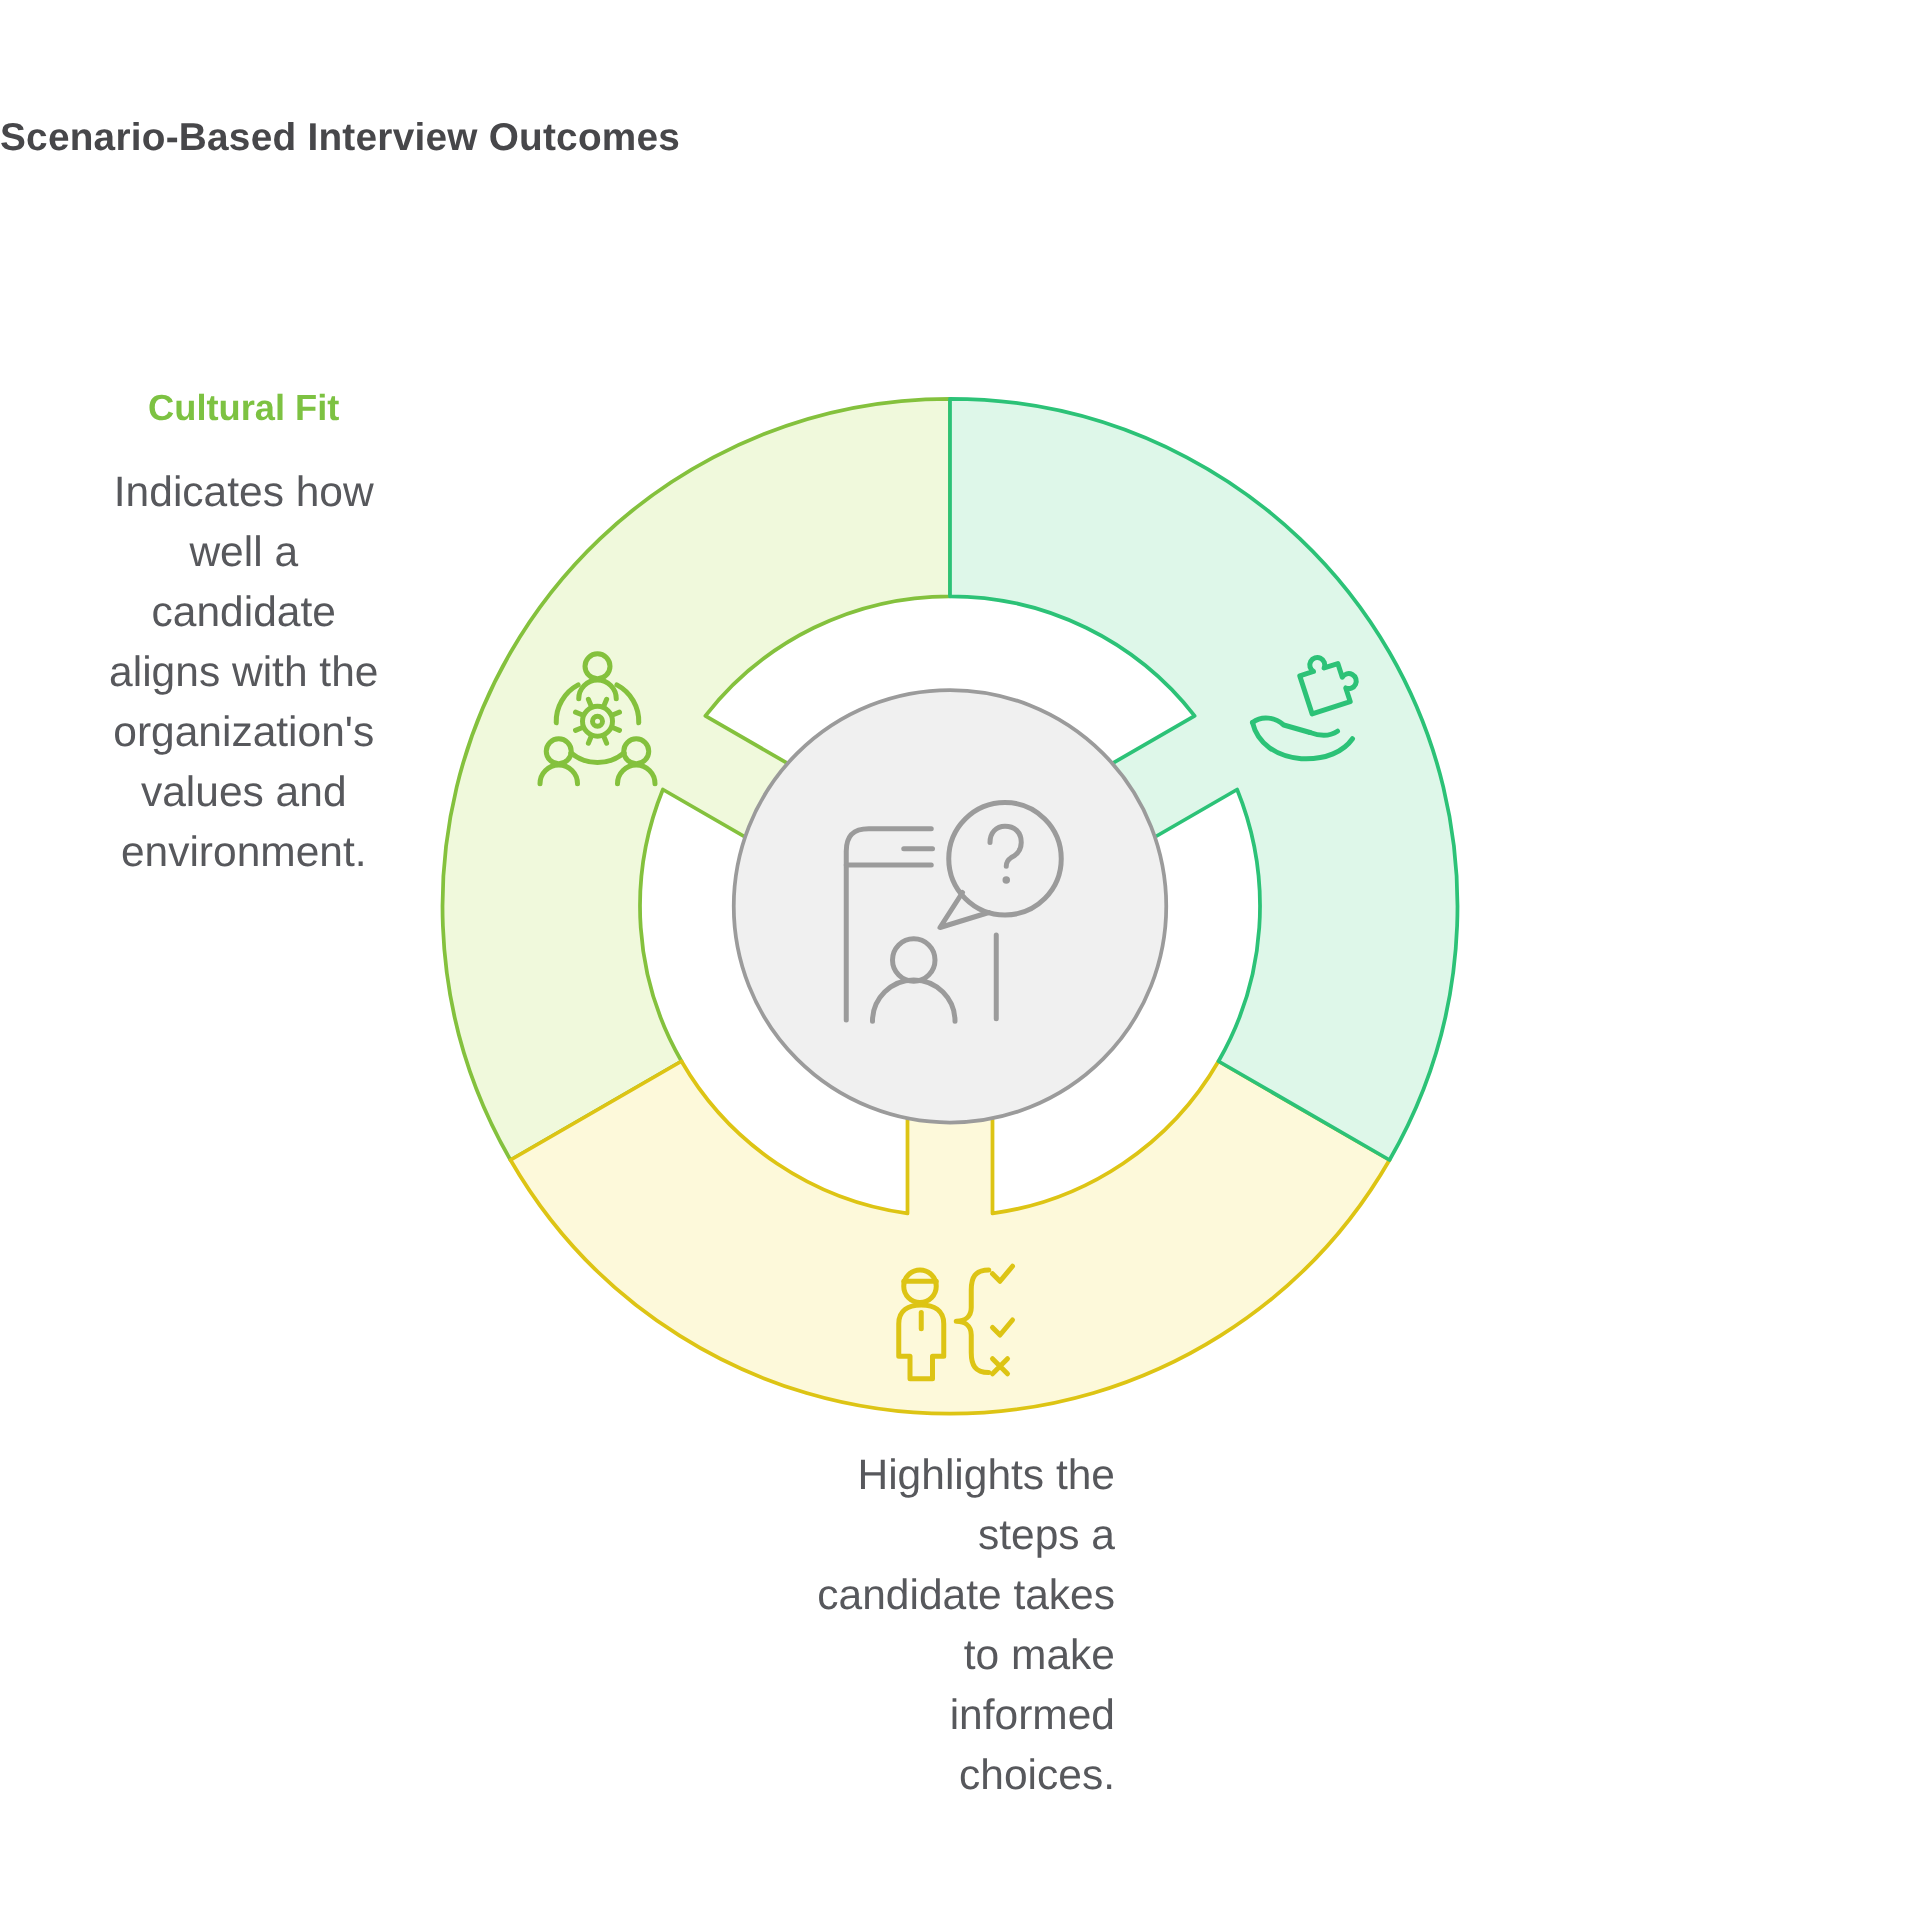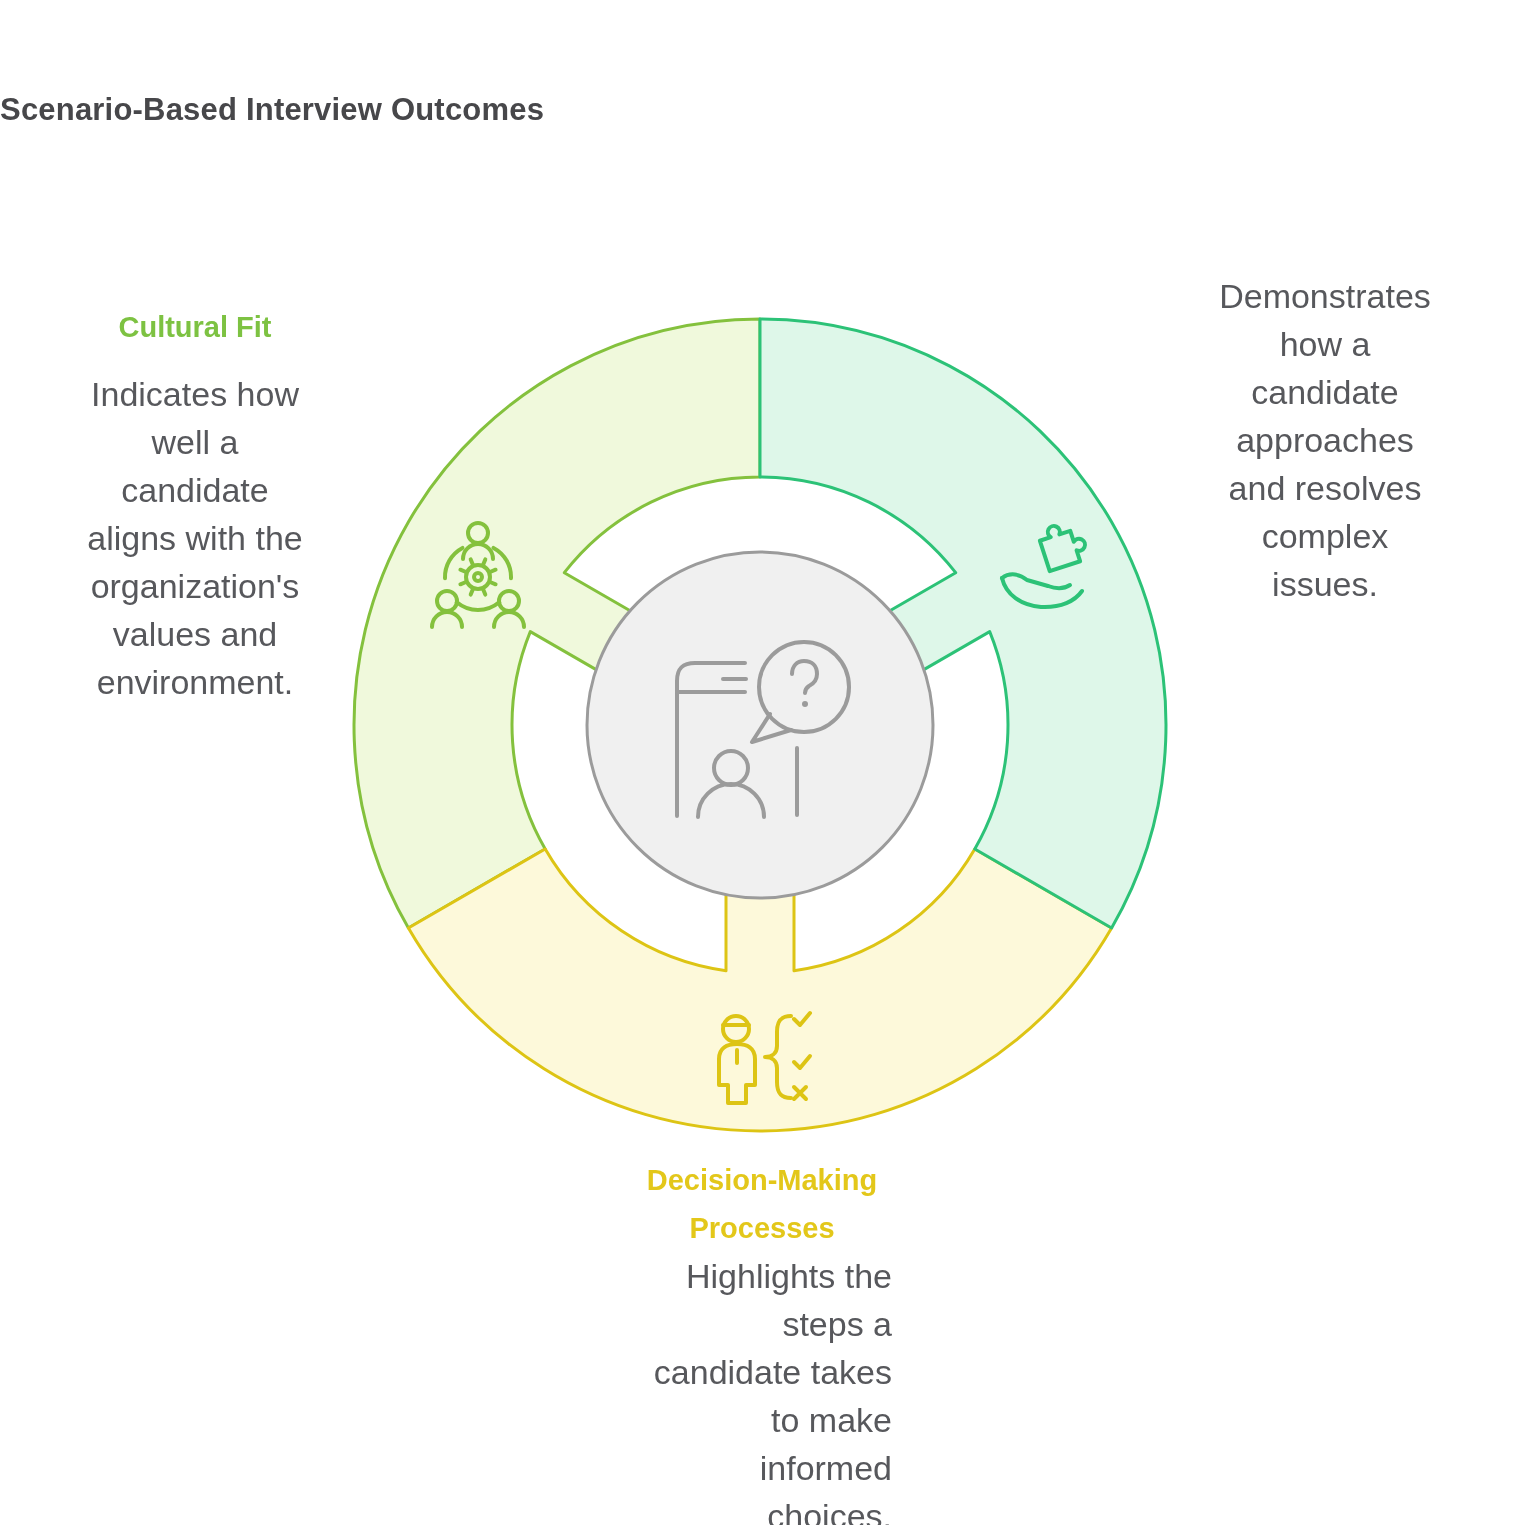--- a/index.html
+++ b/index.html
@@ -75,19 +75,17 @@
       <circle cx="805" cy="704" r="3" fill="#9b9b9b" stroke="none"></circle>
     </g>
   </svg>
 
 <div class="label-block" id="block-cultural">
   <div class="seg-heading" style="color: rgb(125, 194, 66);">Cultural Fit</div>
   <div class="seg-desc" style="color: rgb(87, 88, 92);">Indicates how well a candidate aligns with the organization's values and environment.</div>
 </div>
 
 <div class="label-block" id="block-problem">
-  <div class="seg-desc" style="color: rgb(87, 88, 92);">Demonstrates how a candidate approaches and resolves complex issues.</div>
 </div>
 
 <div class="label-block" id="block-decision">
-  <div class="seg-heading" style="color: rgb(227, 199, 26);">Decision-Making Processes</div>
   <div class="seg-desc" style="color: rgb(87, 88, 92); text-align: right;">Highlights the steps a candidate takes to make informed choices.</div>
 </div>
 
 </body></html>

